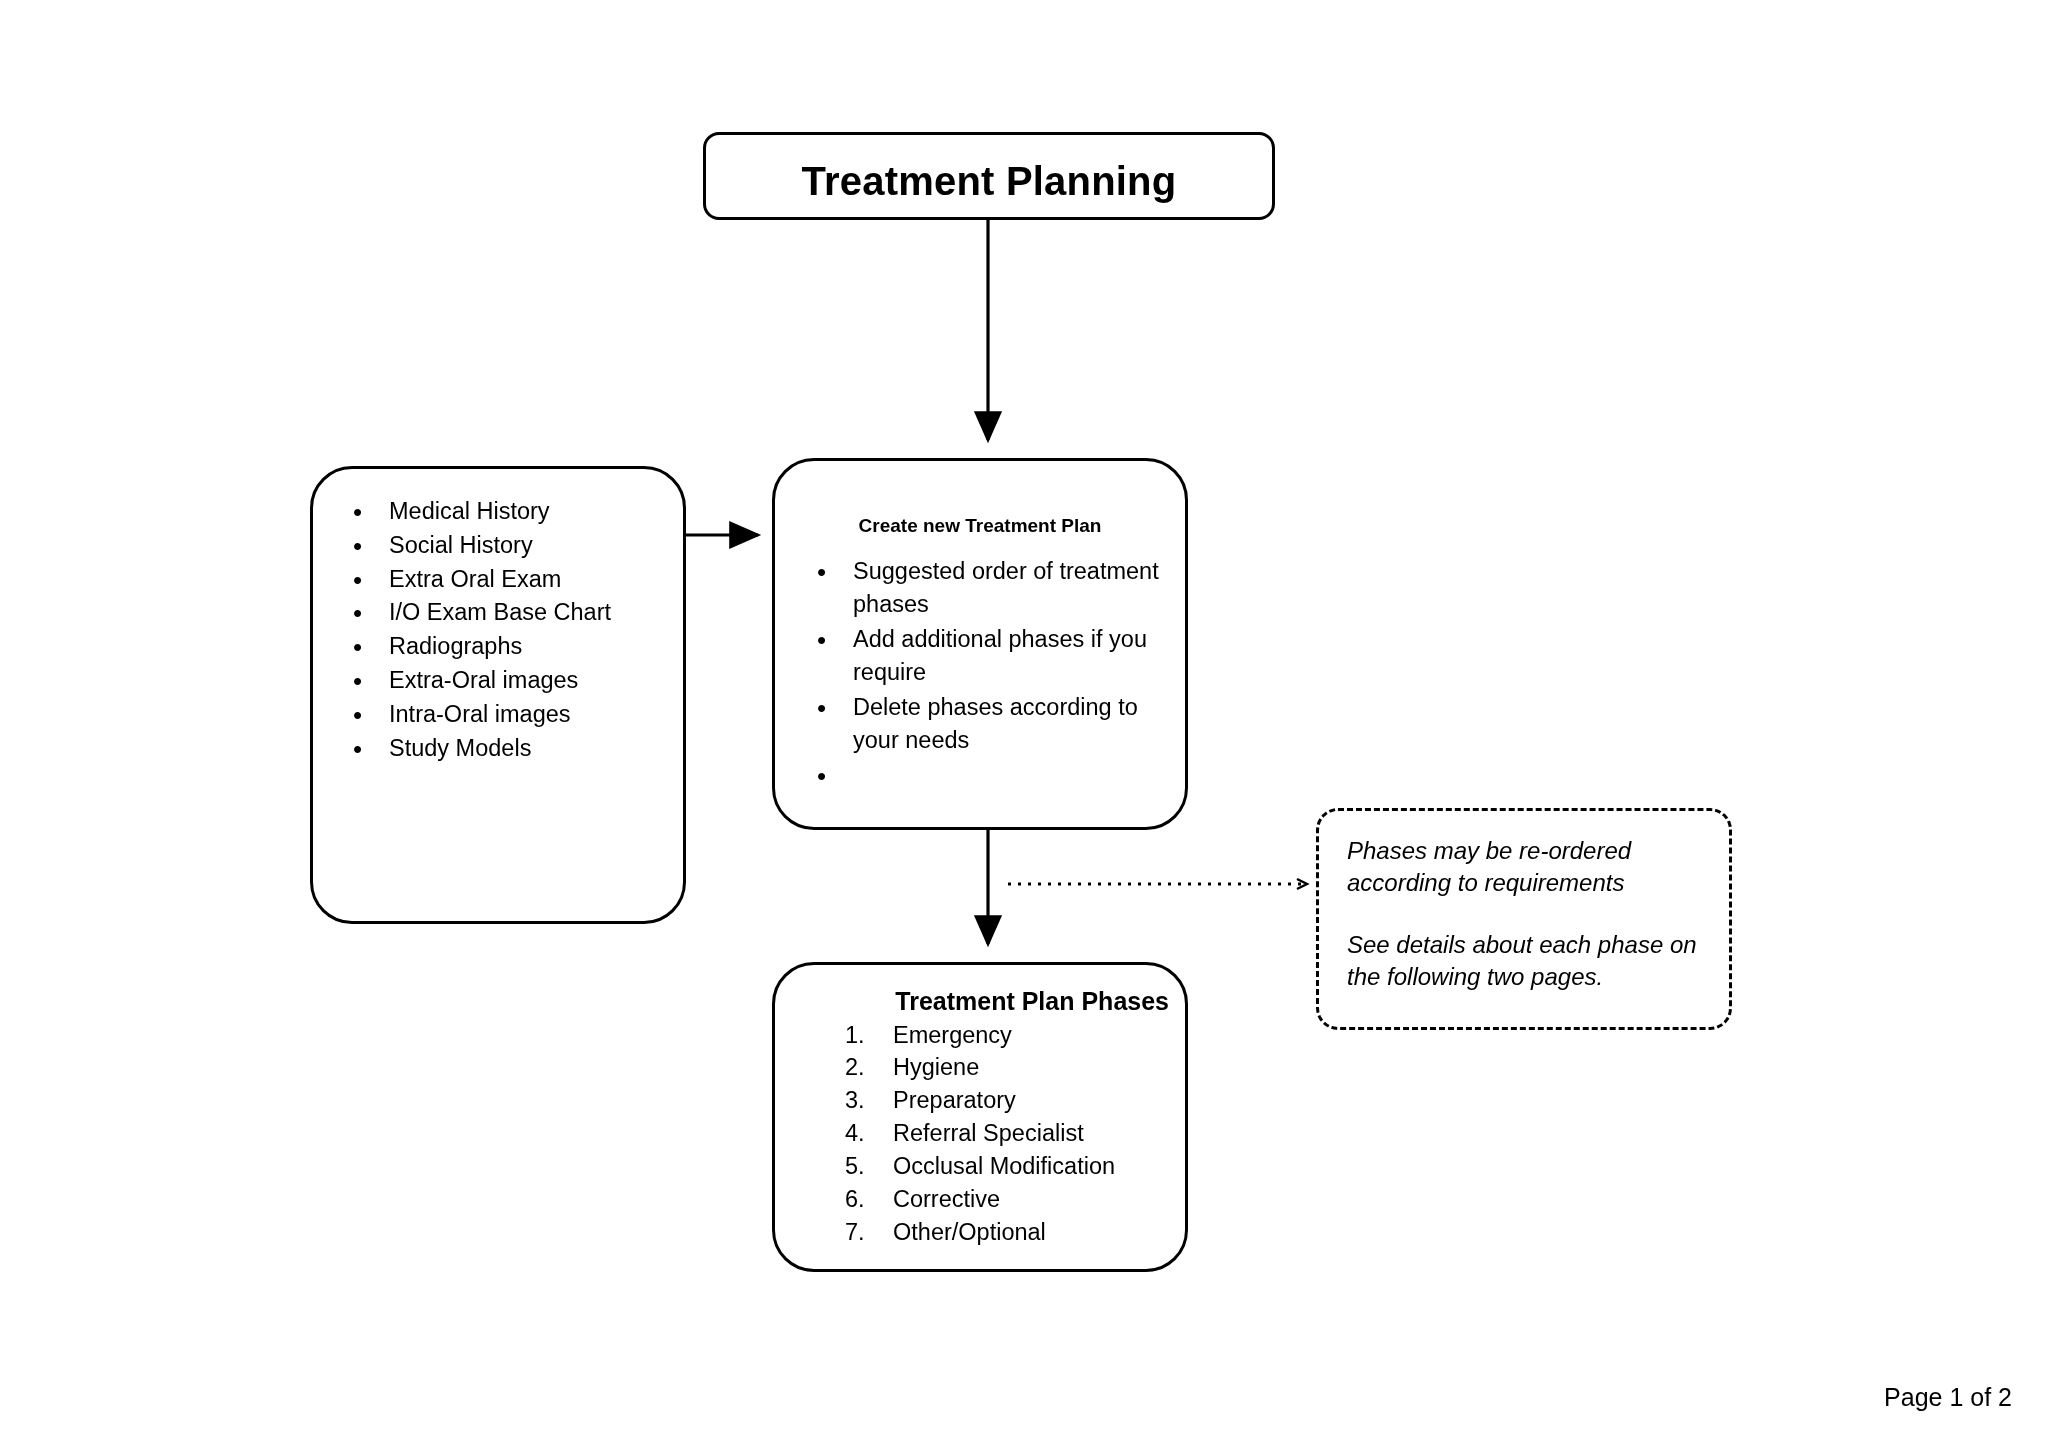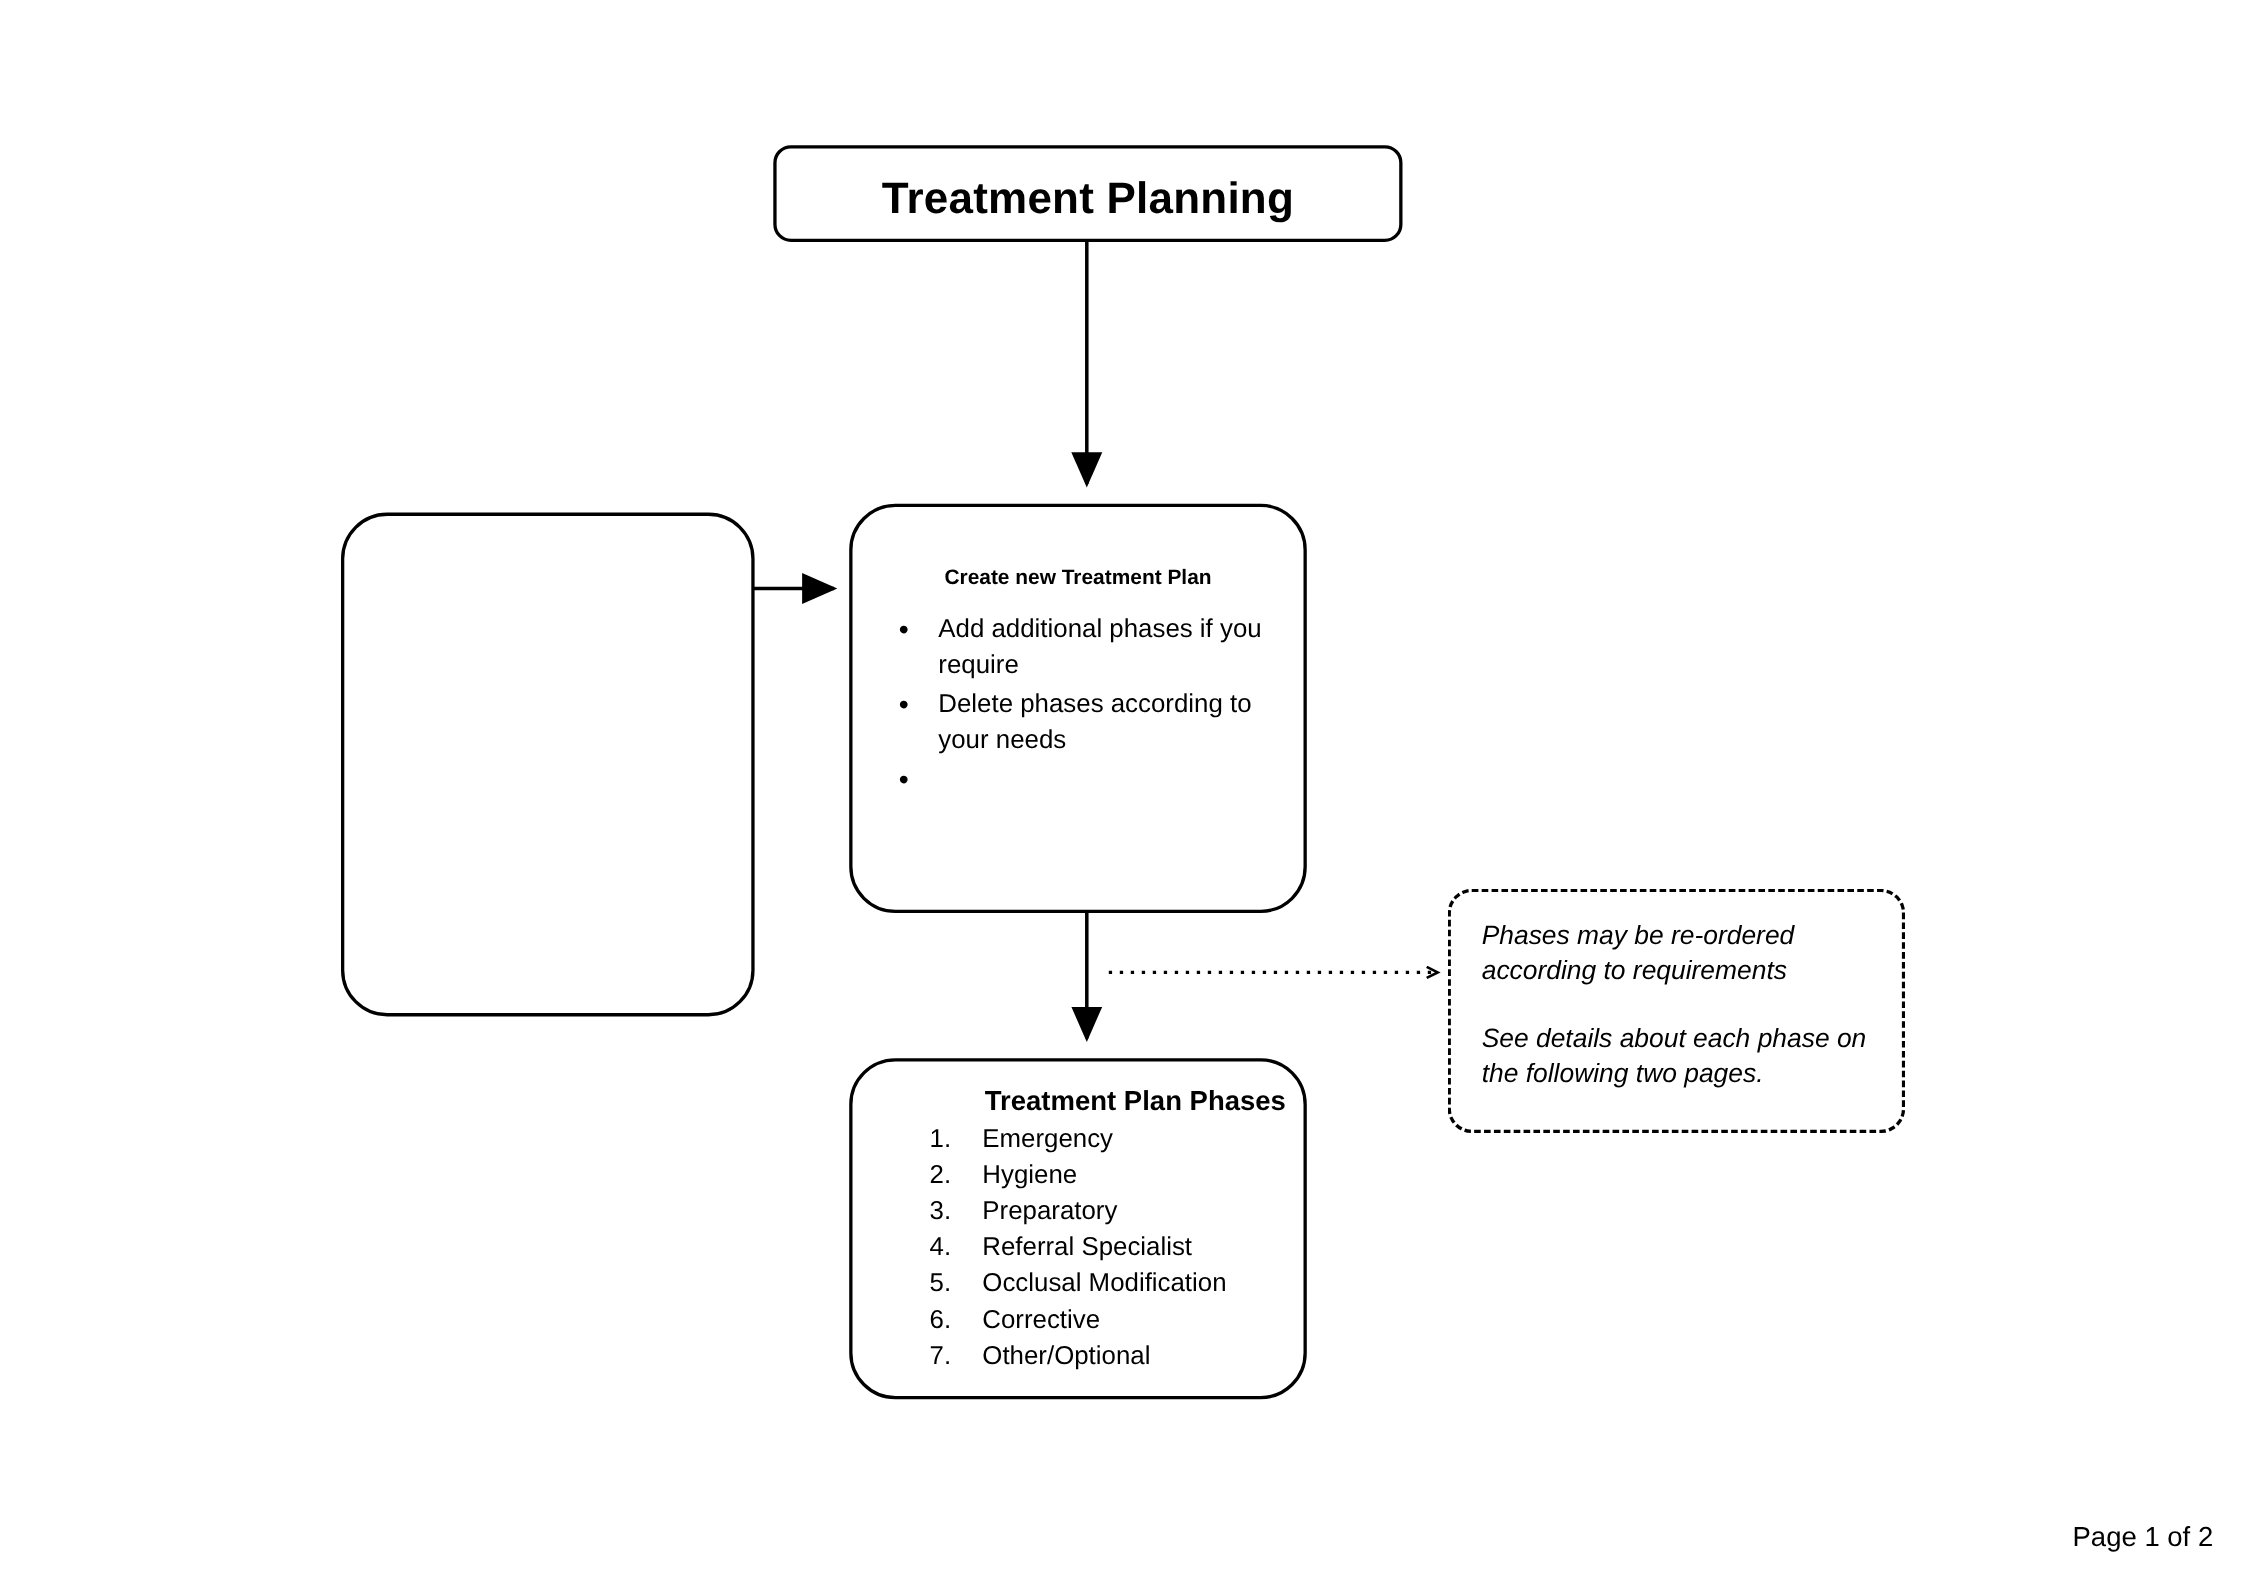--- a/index.html
+++ b/index.html
@@ -196,25 +196,36 @@
     <g>
       <line x1="1008" y1="884" x2="1306" y2="884" stroke="#000000" stroke-width="3" stroke-dasharray="3 7" stroke-linecap="butt" marker-end="url(#arrow-open)"></line>
     </g>
   </svg>
 
   <div class="node" id="title-box">
     <div class="node-title">Treatment Planning</div>
   </div>
 
   <div class="node" id="patient-box">
+    <ul class="bullets">
+      <li>Medical History</li>
+      <li>Social History</li>
+      <li>Extra Oral Exam</li>
+      <li>I/O Exam Base Chart</li>
+      <li>Radiographs</li>
+      <li>Extra-Oral images</li>
+      <li>Intra-Oral images</li>
+      <li>Study Models</li>
+    </ul>
   </div>
 
   <div class="node" id="create-box">
     <div class="node-title">Create new Treatment Plan</div>
     <ul class="bullets">
+      <li>Suggested order of treatment phases</li>
       <li>Add additional phases if you require</li>
       <li>Delete phases according to your needs</li>
       <li></li>
     </ul>
   </div>
 
   <div class="node" id="phases-box">
     <div class="node-title">Treatment Plan Phases</div>
     <ol class="numbers">
       <li>Emergency</li>

